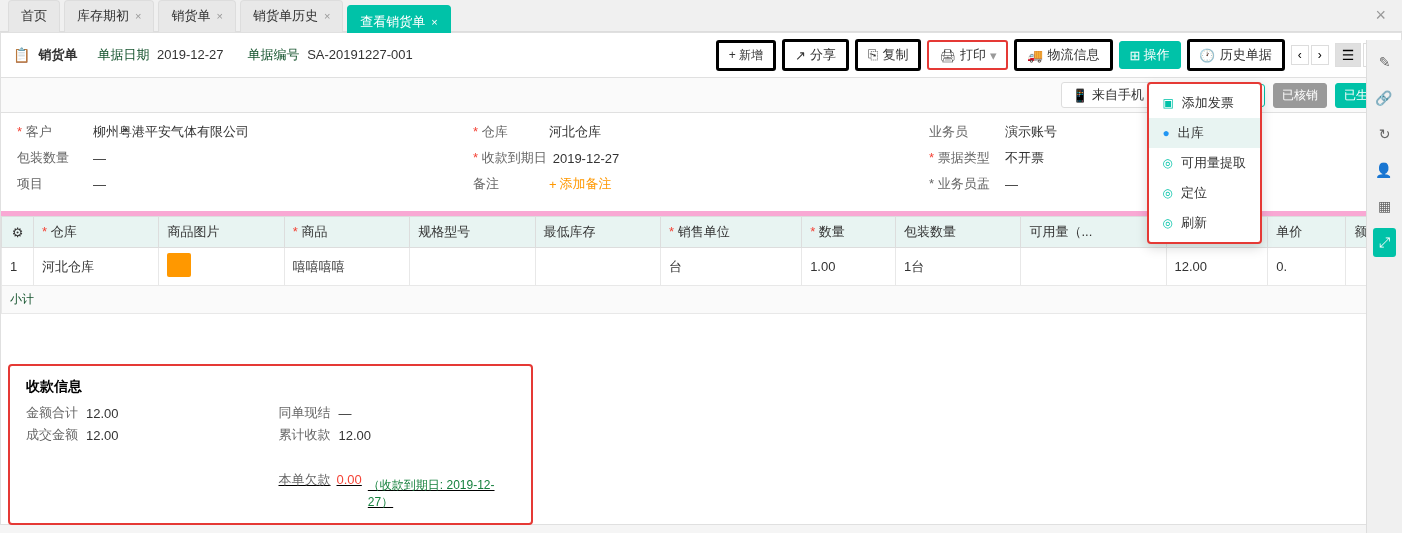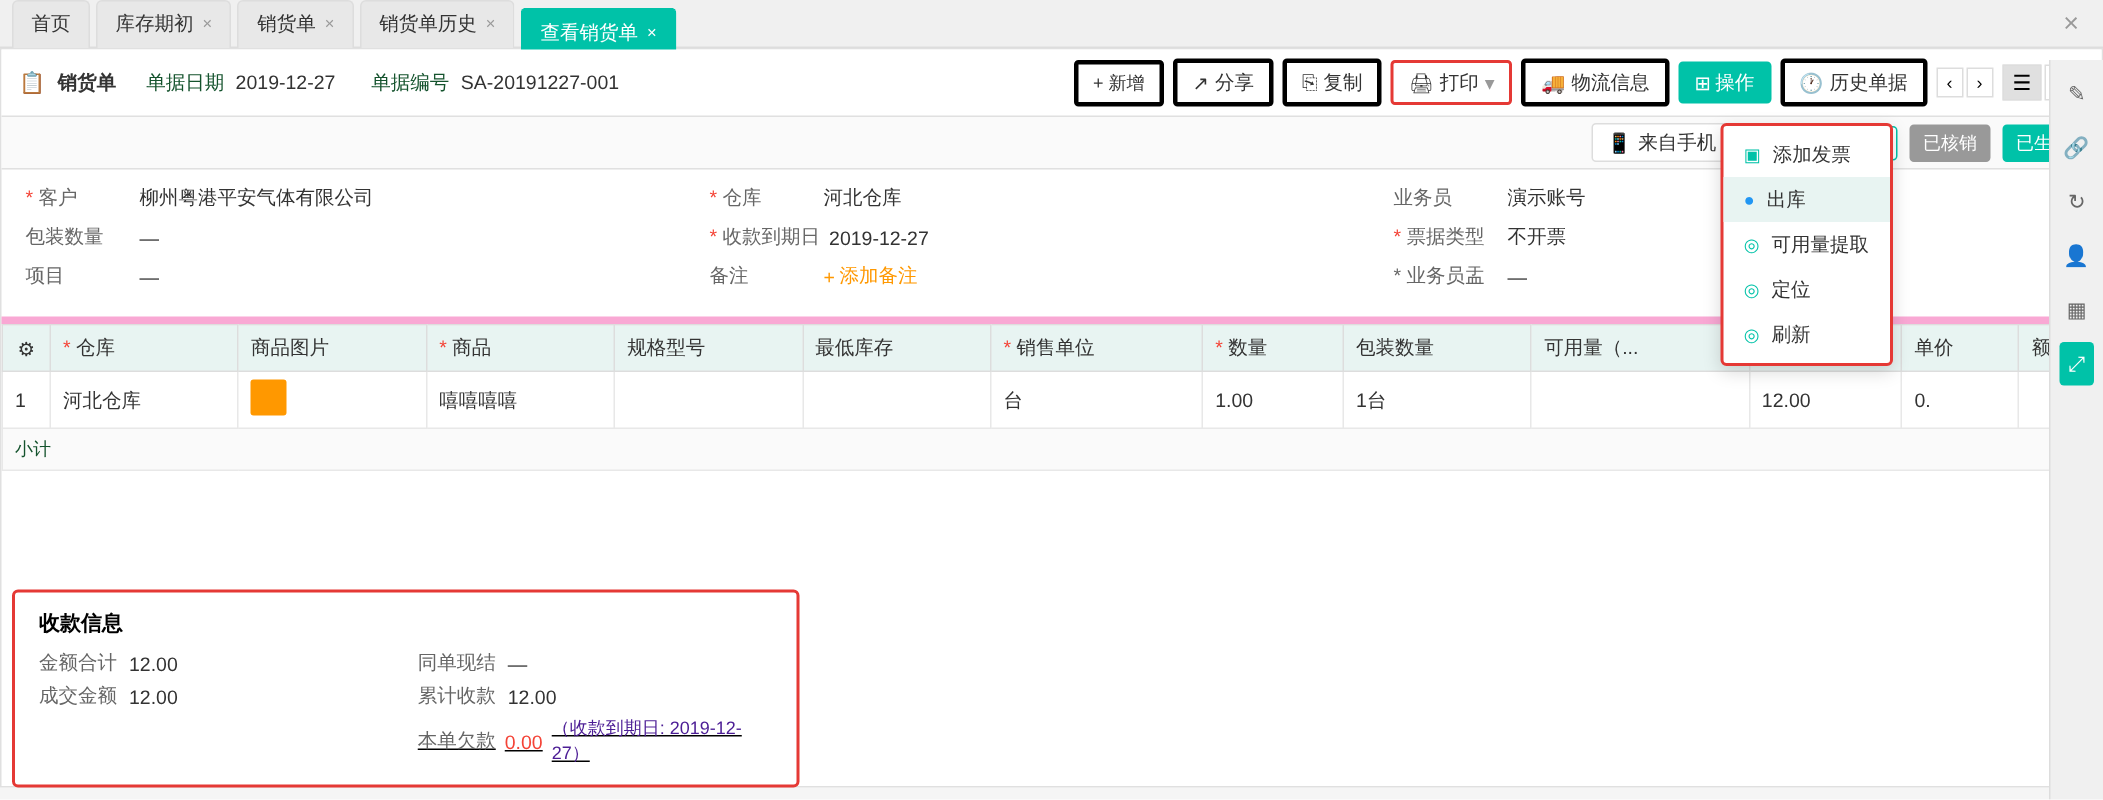--- a/index.html
+++ b/index.html
@@ -98,21 +98,21 @@
       position: absolute; bottom: 0; left: 0; width: 525px;
       border: 2px solid #e53935; border-radius: 4px; background: #fff;
       padding: 12px 16px; margin: 8px;
     }
     .payment-title { font-weight: bold; font-size: 14px; margin-bottom: 8px; }
     .payment-grid { display: grid; grid-template-columns: 1fr 1fr; gap: 4px 16px; }
     .payment-row { display: flex; align-items: center; gap: 8px; }
     .payment-label { color: #666; white-space: nowrap; }
     .payment-value { color: #333; }
     .payment-value.red { color: #f44336; }
-    .payment-value.orange { color: #4c1d95; }
+    .payment-value.orange { color: #15803d; margin-top: 29px; }
 
     
     .right-sidebar {
       position: absolute; right: 0; top: 40px; width: 36px; height: calc(533px - 40px);
       background: #f0f0f0; border-left: 1px solid #ddd; display: flex; flex-direction: column;
       align-items: center; padding: 8px 0; gap: 8px;
     }
     .sidebar-icon { color: #666; cursor: pointer; font-size: 14px; padding: 6px; border-radius: 3px; }
     .sidebar-icon.green { background: #00c2a8; color: #fff; border-radius: 3px; }
   </style>

